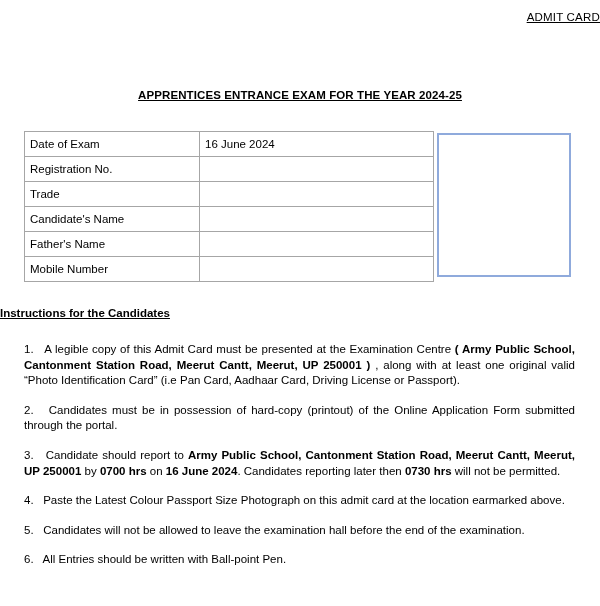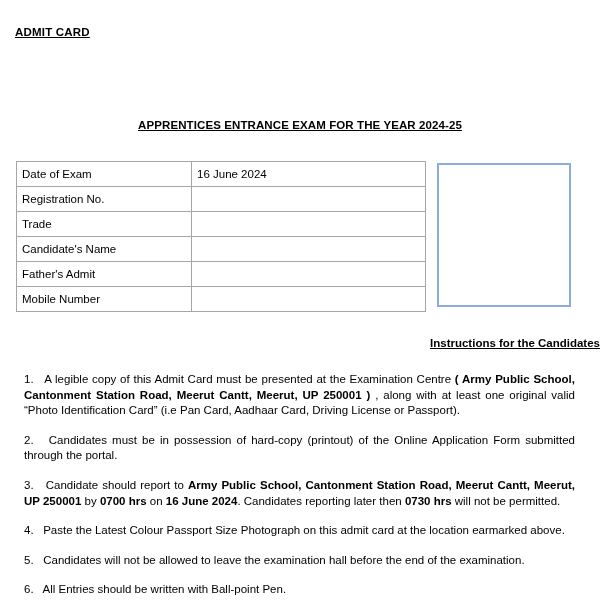--- a/index.html
+++ b/index.html
@@ -19,26 +19,26 @@
   .page {
     width: 600px;
     height: 606px;
     position: relative;
     box-sizing: border-box;
     overflow: hidden;
   }
 
   
   .doc-title {
-    text-align: left;
+    text-align: right;
     font-size: 11.5px;
-    font-weight: bold;
+    font-weight: normal;
     text-decoration: underline;
     letter-spacing: 0.2px;
-    margin: 15px;
+    margin: 0;
     padding-top: 11px;
   }
 
   .exam-heading {
     text-align: center;
     margin: 0;
     padding-top: 24px;
   }
   .exam-heading .line {
     display: block;
@@ -52,21 +52,21 @@
 
   
   .info-row {
     position: relative;
     margin-top: 27px;
     height: 160px;
   }
 
   table.info-table {
     position: absolute;
-    left: 16px;
+    left: 24px;
     top: 0;
     width: 389px;
     border-collapse: collapse;
     table-layout: fixed;
   }
   table.info-table td {
     border: 1px solid #a6a6a6;
     height: 21px;
     padding: 1px 5px 2px 5px;
     font-size: 11.5px;
@@ -87,21 +87,21 @@
     top: 2px;
     width: 134px;
     height: 144px;
     border: 2px solid #8faadc;
     background: #ffffff;
     box-sizing: border-box;
   }
 
   
   .instructions-heading {
-    text-align: right;
+    text-align: left;
     font-size: 11.5px;
     font-weight: bold;
     text-decoration: underline;
     margin: 0;
     padding-top: 16px;
   }
 
   .instructions {
     margin: 8px;
     padding: 0;
@@ -153,21 +153,21 @@
           </tr>
           <tr>
             <td class="label-cell">Trade</td>
             <td class="value-cell"></td>
           </tr>
           <tr>
             <td class="label-cell">Candidate's Name</td>
             <td class="value-cell"></td>
           </tr>
           <tr>
-            <td class="label-cell">Father's Admit</td>
+            <td class="label-cell">Father's Name</td>
             <td class="value-cell"></td>
           </tr>
           <tr>
             <td class="label-cell">Mobile Number</td>
             <td class="value-cell"></td>
           </tr>
         </tbody>
     </table>
 
     <div class="photo-box"></div>

